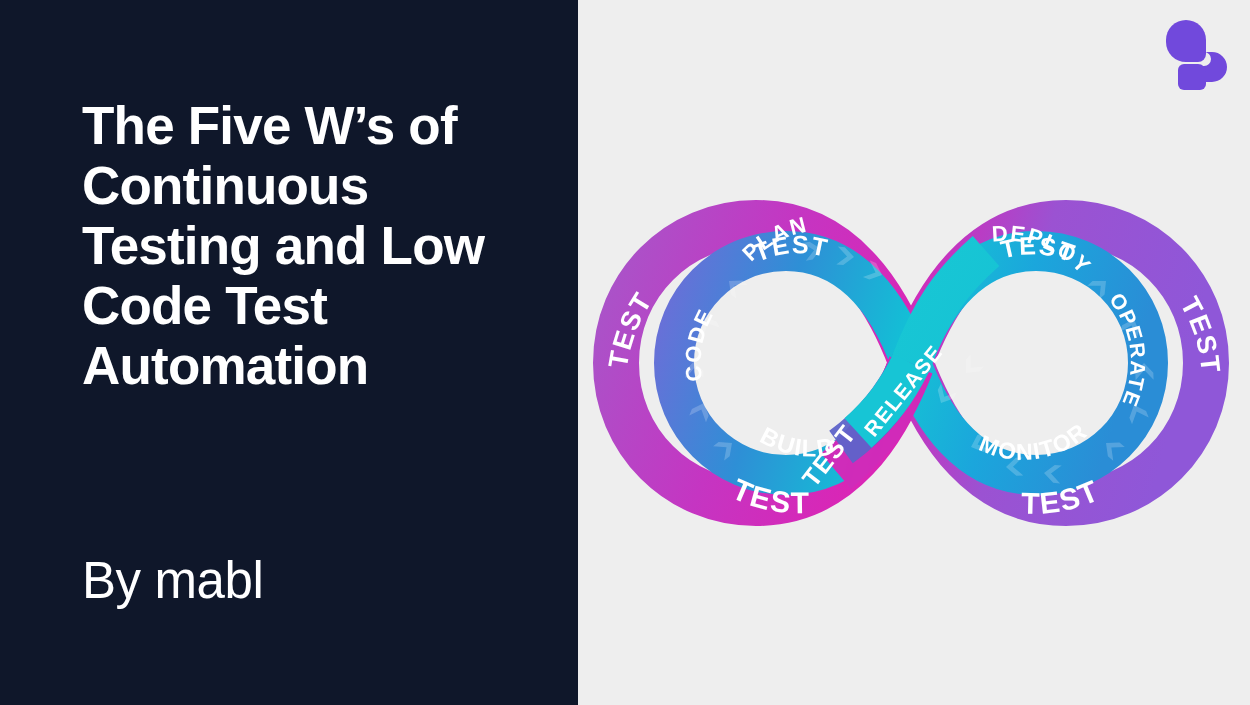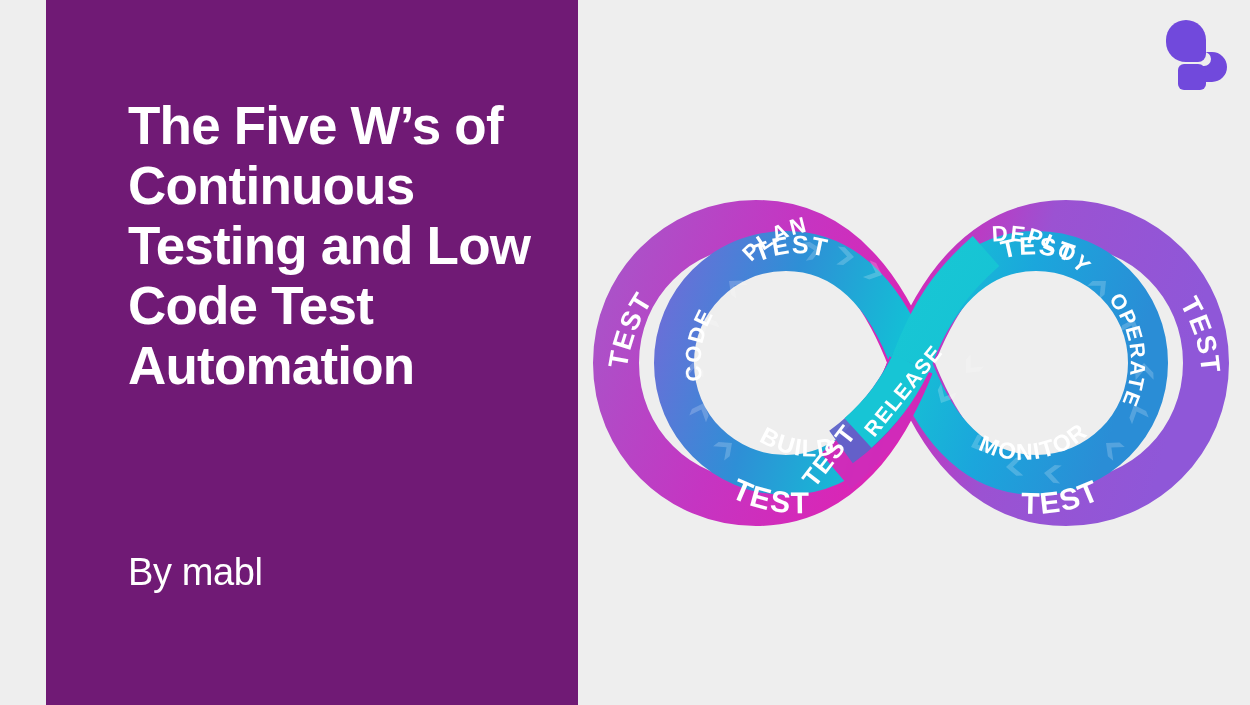--- a/index.html
+++ b/index.html
@@ -20,23 +20,22 @@
     height: 705px;
     background: #eeeeee;
   }
   
   .left-panel {
     position: absolute;
     left: 0;
     top: 0;
     width: 578px;
     height: 705px;
-    background: #701a75;
+    background: #0f172a;
     box-sizing: border-box;
-    margin-left: 46px;
   }
   .title {
     position: absolute;
     left: 82px;
     top: 96px;
     width: 450px;
     margin: 0;
     color: #ffffff;
     font-family: "Liberation Sans", sans-serif;
     font-size: 53px;
@@ -45,21 +44,21 @@
     letter-spacing: -0.8px;
     white-space: pre-line;
   }
   .byline {
     position: absolute;
     left: 82px;
     top: 551px;
     margin: 0;
     color: #ffffff;
     font-family: "Liberation Sans", sans-serif;
-    font-size: 38px;
+    font-size: 51px;
     font-weight: normal;
     letter-spacing: -0.4px;
   }
   
   .right-panel {
     position: absolute;
     left: 578px;
     top: 0;
     width: 672px;
     height: 705px;

